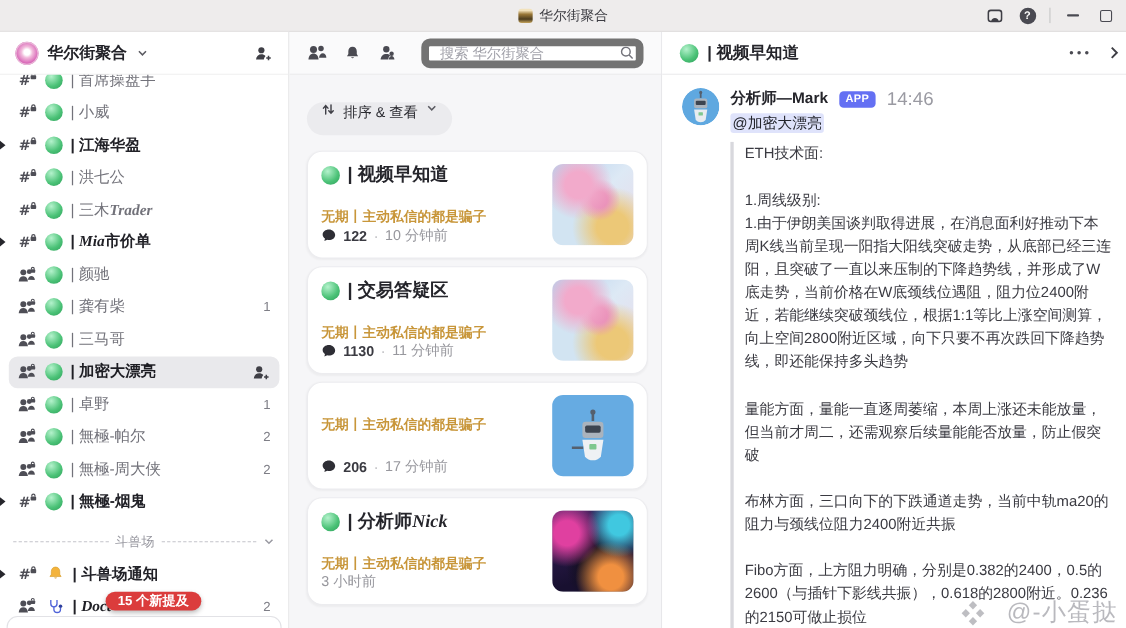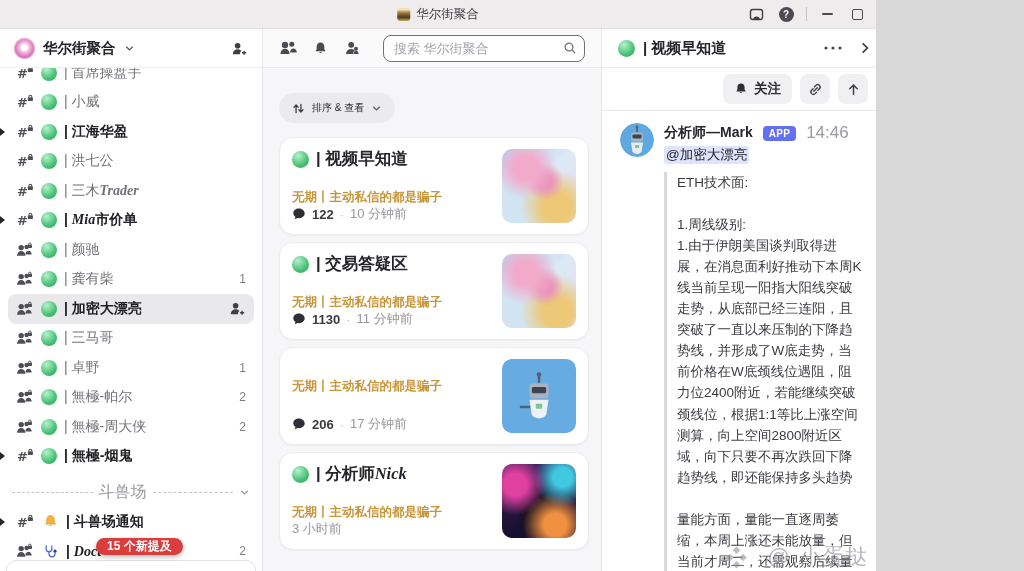--- a/index.html
+++ b/index.html
@@ -1,16 +1,16 @@
 <!DOCTYPE html>
 <html><head>
 <meta charset="utf-8">
 <style>
   html,body{margin:0;padding:0;background:#d8d8d8;}
-  .window{width:876px;height:571px;position:relative;overflow:hidden;background:#fff;
+  .window{width:1024px;height:571px;position:relative;overflow:hidden;background:#fff;
     font-family:"Liberation Sans",sans-serif;color:#2a2a30;-webkit-font-smoothing:antialiased;}
   svg{display:block;}
 
   
   .titlebar{height:28px;background:#eeecec;border-bottom:1px solid #e0dede;display:flex;align-items:center;justify-content:flex-end;position:relative;}
   .tb-center{position:absolute;left:50%;transform:translateX(-50%);top:0;height:28px;display:flex;align-items:center;gap:6px;font-size:12.5px;color:#3c3c42;}
   .app-logo{width:13px;height:13px;border-radius:3px;background:linear-gradient(180deg,#f2e2bc 12%,#9a7838 38%,#4c3c1e 72%,#caa85e);}
   .tb-right{display:flex;align-items:center;padding-right:4px;}
   .tb-btn{width:30px;height:24px;display:flex;align-items:center;justify-content:center;cursor:default;}
   .help-circle{width:15px;height:15px;border-radius:50%;background:#4a4a52;color:#fff;font-size:10px;font-weight:bold;display:flex;align-items:center;justify-content:center;}
@@ -33,42 +33,42 @@
   .sb-item.bold{color:#212127;font-weight:bold;}
   .sb-item.selected{background:#e9e9ec;color:#1d1d23;font-weight:bold;}
   .sb-arrow{position:absolute;left:-8px;top:50%;transform:translateY(-50%);width:0;height:0;
     border-left:5px solid #26262c;border-top:4px solid transparent;border-bottom:4px solid transparent;}
   .sb-ico{width:18px;display:flex;justify-content:center;flex:none;}
   .gdot{width:16px;height:16px;border-radius:50%;flex:none;
     background:radial-gradient(circle at 35% 28%,#b4f2cc,#4bc277 58%,#2c9e58);}
   .sb-label{overflow:hidden;text-overflow:clip;}
   .sb-count{margin-left:auto;font-size:12px;color:#7e7e86;font-weight:normal;}
   .sb-invite{margin-left:auto;display:flex;}
-  .sb-divider{height:30px;display:flex;align-items:center;gap:6px;color:#9a9aa2;font-size:16px;padding:0 4px;margin-top:6px;white-space:nowrap;}
+  .sb-divider{height:30px;display:flex;align-items:center;gap:6px;color:#9a9aa2;font-size:12px;padding:0 4px;margin-top:6px;white-space:nowrap;}
   .dash{flex:1;border-top:1.5px dashed #c4c4ca;}
   .sb-mention-pill{position:absolute;left:96px;top:509px;background:#db3c3c;color:#fff;font-size:12px;font-weight:bold;
     padding:0 11px;border-radius:999px;box-shadow:0 2px 5px rgba(0,0,0,.28);z-index:4;white-space:nowrap;}
   .sb-bottom{position:absolute;left:6px;right:6px;bottom:-3px;height:13px;background:#fff;border:1px solid #e2e2e6;border-radius:10px 10px 0 0;z-index:3;}
   .serif{font-family:"Liberation Serif",serif;font-style:italic;font-weight:bold;}
 
   
   .middle{width:338px;min-width:338px;background:#f6f6f8;border-right:1px solid #e6e6e8;display:flex;flex-direction:column;}
   .md-header{height:38px;min-height:38px;display:flex;align-items:center;gap:16px;padding:0 16px;border-bottom:1px solid #ebebed;background:#fafafb;}
   .md-search{margin-left:auto;position:relative;width:202px;}
-  .md-search input{width:100%;height:27px;border:1px solid #737373;border-radius:8px;background:#fff;box-sizing:border-box;
+  .md-search input{width:100%;height:27px;border:7px solid #737373;border-radius:8px;background:#fff;box-sizing:border-box;
     padding:0 28px 0 10px;font-size:13px;color:#3a3a40;outline:none;font-family:inherit;}
   .md-search input::placeholder{color:#a2a2aa;}
   .md-search .mag{position:absolute;right:8px;top:6px;}
   .md-body{flex:1;overflow:hidden;padding:12px 12px 0 16px;}
   .big-search{margin-top:12px;height:38px;background:#efeff2;border-radius:12px;display:flex;align-items:center;gap:9px;padding:0 6px 0 12px;}
   .big-search-label{font-size:15.5px;font-weight:bold;color:#2c2c32;}
   .new-post{margin-left:auto;height:28px;background:#9a9df1;border-radius:9px;display:flex;align-items:center;gap:6px;
     padding:0 13px;color:#fff;font-size:13px;font-weight:bold;}
-  .sort-pill{margin-top:13px;height:30px;display:inline-flex;align-items:center;gap:7px;background:#ebebee;border-radius:999px;
-    padding:0 13px;font-size:10px;color:#2c2c32;}
+  .sort-pill{margin-top:13px;height:30px;display:inline-flex;gap:7px;background:#ebebee;border-radius:999px;
+    padding:0 13px;font-size:13px;color:#2c2c32;}
   .card-list{margin-top:14px;}
   .card{background:#fff;border:1px solid #ececef;border-radius:14px;padding:11px 12px;display:flex;gap:10px;margin-bottom:7px;
     box-shadow:0 1px 2px rgba(0,0,0,.04);height:74px;}
   .card-left{flex:1;min-width:0;display:flex;flex-direction:column;}
   .card-title-row{display:flex;align-items:center;gap:7px;font-size:16.5px;font-weight:bold;color:#25252b;white-space:nowrap;overflow:hidden;}
   .card-title-row .gdot{width:17px;height:17px;}
   .card-sub{margin-top:19px;font-size:12.5px;font-weight:bold;color:#c8963a;white-space:nowrap;overflow:hidden;}
   .card-meta{margin-top:auto;display:flex;align-items:center;gap:6px;font-size:13px;color:#3f3f46;}
   .meta-count{font-weight:bold;color:#3a3a41;}
   .meta-dot{color:#bcbcc0;}
@@ -254,54 +254,54 @@
                   <circle cx="10.6" cy="5" r="2.2"></circle>
                   <path d="M9.3 12.4c.3-2.3 1.6-3.6 3.2-3.6 1.7 0 3 1.4 3.2 3.7z"></path>
                   <path d="M12.5 2.9v-.5a1.3 1.3 0 0 1 2.6 0v.5" fill="none" stroke="#4e4e56" stroke-width="1"></path>
                   <rect x="11.6" y="2.8" width="4.4" height="3.2" rx="0.8"></rect>
                 </svg>
               </span>
               <span class="gdot"></span>
               <span class="sb-label">| 龚有柴</span>
               <span class="sb-count">1</span>
             </div>
+            <div class="sb-item">
+              <span class="sb-ico">
+                <svg viewBox="0 0 18 16" width="18" height="16" fill="#4e4e56">
+                  <circle cx="5.2" cy="5.6" r="2.7"></circle>
+                  <path d="M1 13.8c.2-3 2-4.7 4.2-4.7s4 1.7 4.2 4.7z"></path>
+                  <circle cx="10.6" cy="5" r="2.2"></circle>
+                  <path d="M9.3 12.4c.3-2.3 1.6-3.6 3.2-3.6 1.7 0 3 1.4 3.2 3.7z"></path>
+                  <path d="M12.5 2.9v-.5a1.3 1.3 0 0 1 2.6 0v.5" fill="none" stroke="#4e4e56" stroke-width="1"></path>
+                  <rect x="11.6" y="2.8" width="4.4" height="3.2" rx="0.8"></rect>
+                </svg>
+              </span>
+              <span class="gdot"></span>
+              <span class="sb-label">| 三马哥</span>
+            </div>
             <div class="sb-item bold selected">
               <span class="sb-ico">
                 <svg viewBox="0 0 18 16" width="18" height="16" fill="#4e4e56">
                   <circle cx="5.2" cy="5.6" r="2.7"></circle>
                   <path d="M1 13.8c.2-3 2-4.7 4.2-4.7s4 1.7 4.2 4.7z"></path>
                   <circle cx="10.6" cy="5" r="2.2"></circle>
                   <path d="M9.3 12.4c.3-2.3 1.6-3.6 3.2-3.6 1.7 0 3 1.4 3.2 3.7z"></path>
                   <path d="M12.5 2.9v-.5a1.3 1.3 0 0 1 2.6 0v.5" fill="none" stroke="#4e4e56" stroke-width="1"></path>
                   <rect x="11.6" y="2.8" width="4.4" height="3.2" rx="0.8"></rect>
                 </svg>
               </span>
               <span class="gdot"></span>
               <span class="sb-label">| 加密大漂亮</span>
               <span class="sb-invite">
                 <svg viewBox="0 0 18 16" width="17" height="15" fill="#3f3f46">
                   <circle cx="7" cy="5" r="3"></circle>
                   <path d="M1.8 14c.3-3.3 2.4-5.2 5.2-5.2 1.6 0 3 .6 4 1.7a5 5 0 0 0-1.6 3.5z"></path>
                   <path d="M13.9 10.3v4.4M11.7 12.5h4.4" stroke="#3f3f46" stroke-width="1.5" fill="none"></path>
                 </svg>
               </span>
-            </div>
-            <div class="sb-item">
-              <span class="sb-ico">
-                <svg viewBox="0 0 18 16" width="18" height="16" fill="#4e4e56">
-                  <circle cx="5.2" cy="5.6" r="2.7"></circle>
-                  <path d="M1 13.8c.2-3 2-4.7 4.2-4.7s4 1.7 4.2 4.7z"></path>
-                  <circle cx="10.6" cy="5" r="2.2"></circle>
-                  <path d="M9.3 12.4c.3-2.3 1.6-3.6 3.2-3.6 1.7 0 3 1.4 3.2 3.7z"></path>
-                  <path d="M12.5 2.9v-.5a1.3 1.3 0 0 1 2.6 0v.5" fill="none" stroke="#4e4e56" stroke-width="1"></path>
-                  <rect x="11.6" y="2.8" width="4.4" height="3.2" rx="0.8"></rect>
-                </svg>
-              </span>
-              <span class="gdot"></span>
-              <span class="sb-label">| 三马哥</span>
             </div>
             <div class="sb-item">
               <span class="sb-ico">
                 <svg viewBox="0 0 18 16" width="18" height="16" fill="#4e4e56">
                   <circle cx="5.2" cy="5.6" r="2.7"></circle>
                   <path d="M1 13.8c.2-3 2-4.7 4.2-4.7s4 1.7 4.2 4.7z"></path>
                   <circle cx="10.6" cy="5" r="2.2"></circle>
                   <path d="M9.3 12.4c.3-2.3 1.6-3.6 3.2-3.6 1.7 0 3 1.4 3.2 3.7z"></path>
                   <path d="M12.5 2.9v-.5a1.3 1.3 0 0 1 2.6 0v.5" fill="none" stroke="#4e4e56" stroke-width="1"></path>
                   <rect x="11.6" y="2.8" width="4.4" height="3.2" rx="0.8"></rect>
@@ -548,41 +548,20 @@
               <circle cx="9" cy="2" r="1.6"></circle>
               <circle cx="16" cy="2" r="1.6"></circle>
             </svg>
         </span>
         <span class="pn-collapse">
           <svg viewBox="0 0 12 12" width="14" height="14" fill="none" stroke="#3f3f46" stroke-width="1.5">
               <path d="M4 2 8 6 4 10"></path>
             </svg>
         </span>
       </div>
-      <div class="pn-actions">
-        <span class="btn">
-          <svg viewBox="0 0 16 16" width="14" height="14" fill="#2e2e35">
-              <path d="M8 1.6c-2.5 0-4.1 1.9-4.1 4.3v2.8L2.6 10.8h10.8l-1.3-2.1V5.9c0-2.4-1.6-4.3-4.1-4.3z"></path>
-              <path d="M6.6 11.8a1.5 1.5 0 0 0 2.8 0z"></path>
-            </svg>
-          <span>关注</span>
-        </span>
-        <span class="btn sq">
-          <svg viewBox="0 0 16 16" width="15" height="15" fill="none" stroke="#3f3f46" stroke-width="1.5" stroke-linecap="round">
-              <path d="M6.2 9.8l3.6-3.6"></path>
-              <path d="M5.4 7.2 3.9 8.7a2.6 2.6 0 0 0 3.7 3.7l1.5-1.5"></path>
-              <path d="M10.6 8.8l1.5-1.5a2.6 2.6 0 0 0-3.7-3.7L6.9 5.1"></path>
-            </svg>
-        </span>
-        <span class="btn sq">
-          <svg viewBox="0 0 16 16" width="15" height="15" fill="none" stroke="#3f3f46" stroke-width="1.6" stroke-linecap="round">
-              <path d="M8 13V3.5M4 7.2 8 3.2l4 4"></path>
-            </svg>
-        </span>
-      </div>
       <div class="pn-content">
         <div class="msg">
           <span class="avatar">
             <svg viewBox="0 0 34 34" width="34" height="34">
                 <circle cx="17" cy="17" r="17" fill="#5fa8e0"></circle>
                 <rect x="16.2" y="4" width="1.6" height="5" fill="#55606e"></rect>
                 <circle cx="17" cy="4" r="1.4" fill="#55606e"></circle>
                 <rect x="11" y="9.5" width="12" height="9" rx="2" fill="#aab3bd"></rect>
                 <rect x="12.5" y="11.5" width="9" height="4" rx="1" fill="#3c4450"></rect>
                 <path d="M11 19.5h12l-1.5 9.5a6 6 0 0 1-9 0z" fill="#e8ecf0"></path>

